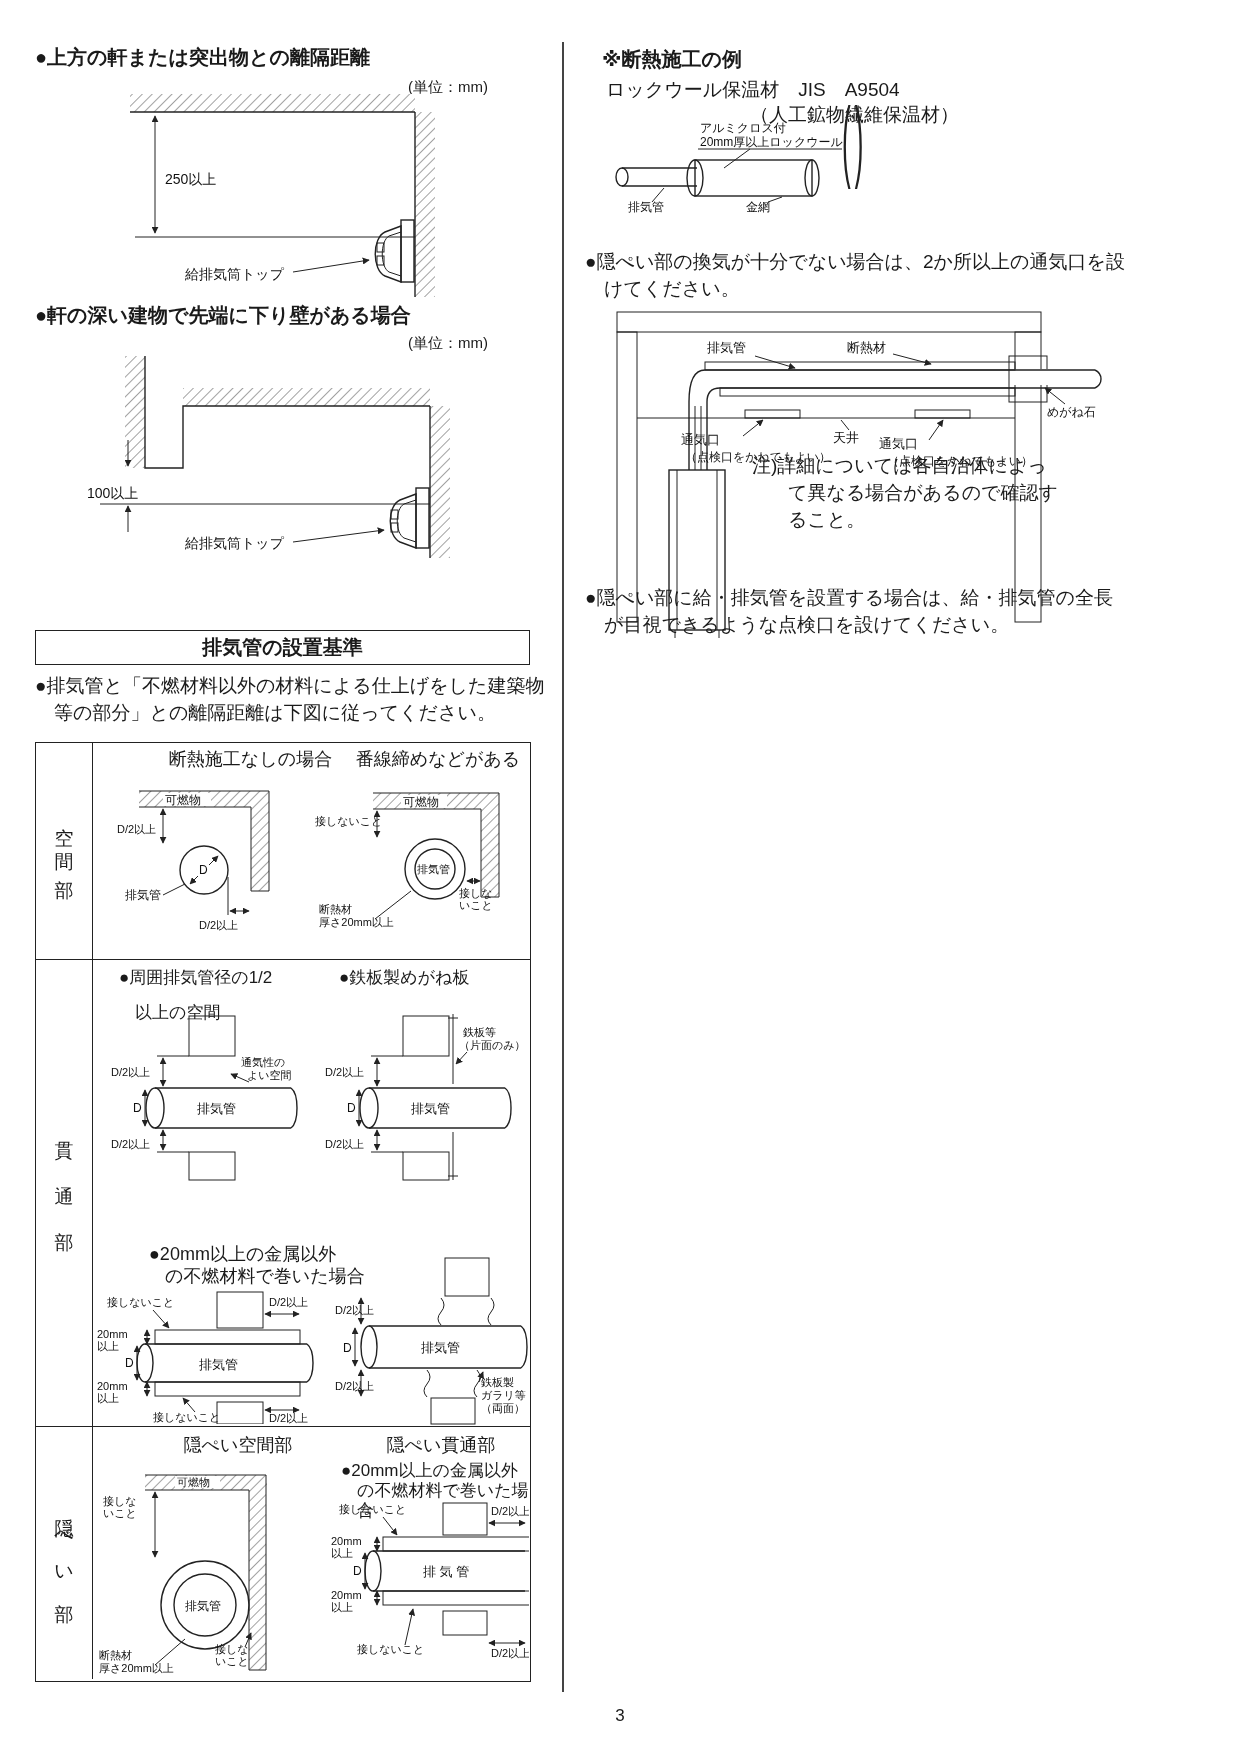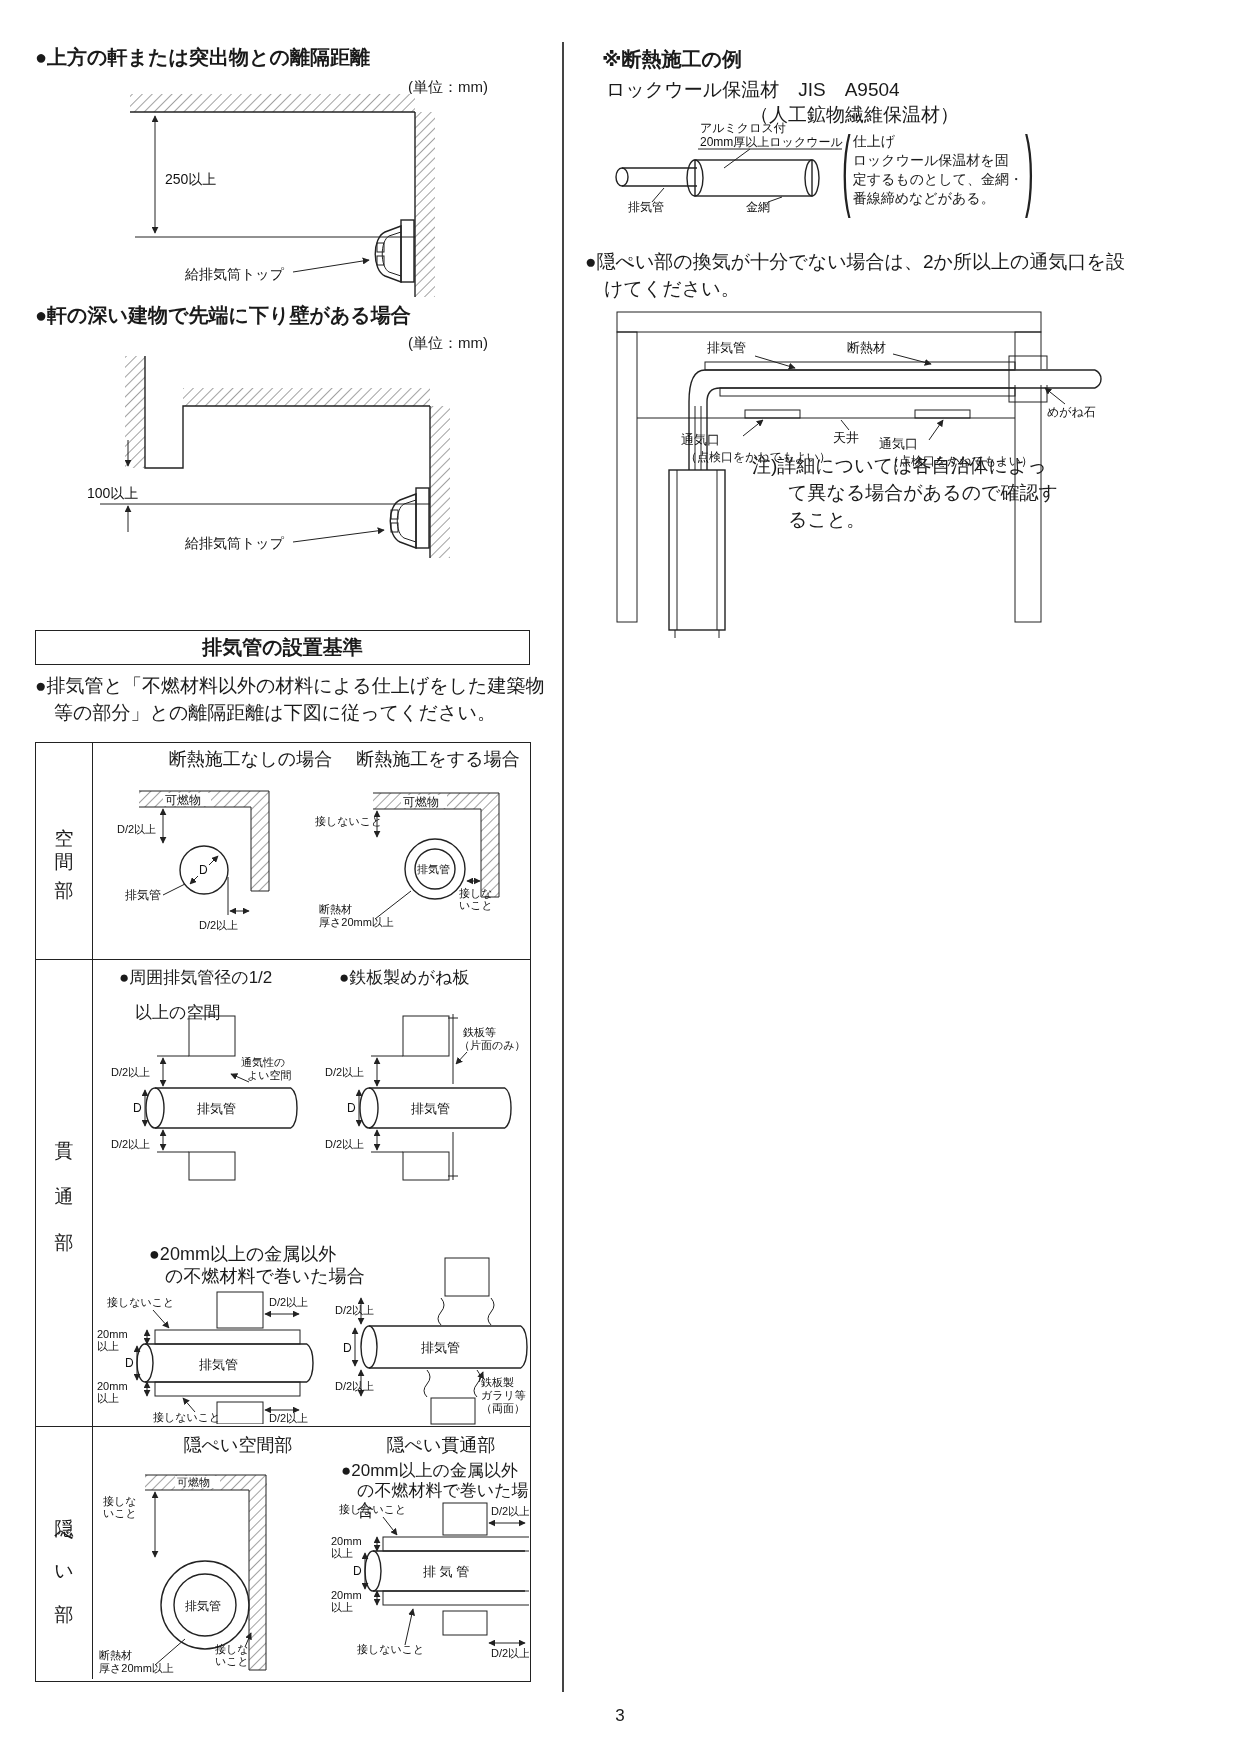--- a/index.html
+++ b/index.html
@@ -101,21 +101,21 @@
 <div class="abs t hang" style="left:35px;top:672px;width:508px;">●排気管と「不燃材料以外の材料による仕上げをした建築物等の部分」との離隔距離は下図に従ってください。</div>
 
 <div class="abs tbl" style="left:35px;top:742px;width:494px;height:938px;">
 
   <div class="trow rb" style="top:0;height:216px;">
     <div class="lcell">
       <span class="vtext" style="letter-spacing:26px;">空間部</span>
     </div>
     <div class="ccell">
       <div class="abs dhdr" style="left:55px;top:4px;width:205px;">断熱施工なしの場合</div>
-      <div class="abs dhdr" style="left:255px;top:4px;width:180px;">断熱施工をする場合</div>
+      <div class="abs dhdr" style="left:255px;top:4px;width:180px;">番線締めなどがある</div>
 
       <svg class="abs" style="left:8px;top:28px;" width="212" height="186">
         <rect x="38" y="20" width="130" height="16" fill="url(#hatch)" stroke="none"></rect>
         <rect x="150" y="20" width="18" height="100" fill="url(#hatch)" stroke="none"></rect>
         <path d="M38,20 L168,20 L168,120 L150,120 L150,36 L38,36" class="s2"></path>
         <rect x="62" y="22" width="48" height="13" fill="#fff"></rect>
         <text x="64" y="33">可燃物</text>
         <line x1="62" y1="38" x2="62" y2="72" class="s2" marker-start="url(#arr)" marker-end="url(#arr)"></line>
         <text x="16" y="62" class="t11">D/2以上</text>
         <circle cx="103" cy="99" r="24" class="s"></circle>
@@ -340,26 +340,20 @@
   <ellipse cx="95" cy="60" rx="8" ry="18" fill="#fff" class="s"></ellipse>
   <ellipse cx="212" cy="60" rx="7" ry="18" fill="url(#xhatch)" class="s"></ellipse>
   <text x="28" y="93">排気管</text>
   <line x1="52" y1="84" x2="64" y2="70" class="s2"></line>
   <text x="146" y="93">金網</text>
   <line x1="168" y1="84" x2="182" y2="79" class="s2"></line>
 </svg>
 
 <div class="abs paren" style="left:840px;top:132px;width:275px;">
   <span class="pg">(</span>
-  <span>
-    <span style="display:block">仕上げ</span>
-    <span style="display:block">ロックウール保温材を固</span>
-    <span style="display:block">定するものとして、金網・</span>
-    <span style="display:block">番線締めなどがある。</span>
-  </span>
   <span class="pg">)</span>
 </div>
 
 <div class="abs t hang" style="left:585px;top:248px;width:535px;">●隠ぺい部の換気が十分でない場合は、2か所以上の通気口を設けてください。</div>
 
 <svg class="abs" style="left:595px;top:306px;" width="525" height="340">
   <rect x="22" y="6" width="424" height="20" fill="url(#hatch)" class="s2"></rect>
   <rect x="22" y="26" width="20" height="290" fill="url(#hatch)" class="s2"></rect>
   <rect x="420" y="26" width="26" height="290" fill="url(#hatch)" class="s2"></rect>
   <rect x="414" y="50" width="38" height="46" fill="url(#xhatch)" class="s2"></rect>
@@ -393,15 +387,16 @@
   <text x="284" y="142" class="t13">通気口</text>
   <text x="292" y="159">（点検口をかねてもよい）</text>
   <line x1="334" y1="134" x2="348" y2="114" class="s2" marker-end="url(#arr)"></line>
   <text x="452" y="110">めがね石</text>
   <line x1="470" y1="98" x2="450" y2="82" class="s2" marker-end="url(#arr)"></line>
 </svg>
 
 <div class="abs t" style="left:752px;top:452px;width:278px;padding-left:36px;text-indent:-36px;">注)詳細については各自治体によって異なる場合があるので確認すること。</div>
 
 <div class="abs" style="left:585px;top:584px;width:540px;">
+  <div class="t hang">●隠ぺい部に給・排気管を設置する場合は、給・排気管の全長が目視できるような点検口を設けてください。</div>
 </div>
 
 <div class="abs pnum" style="top:1706px;">3</div>
 
 </body></html>

